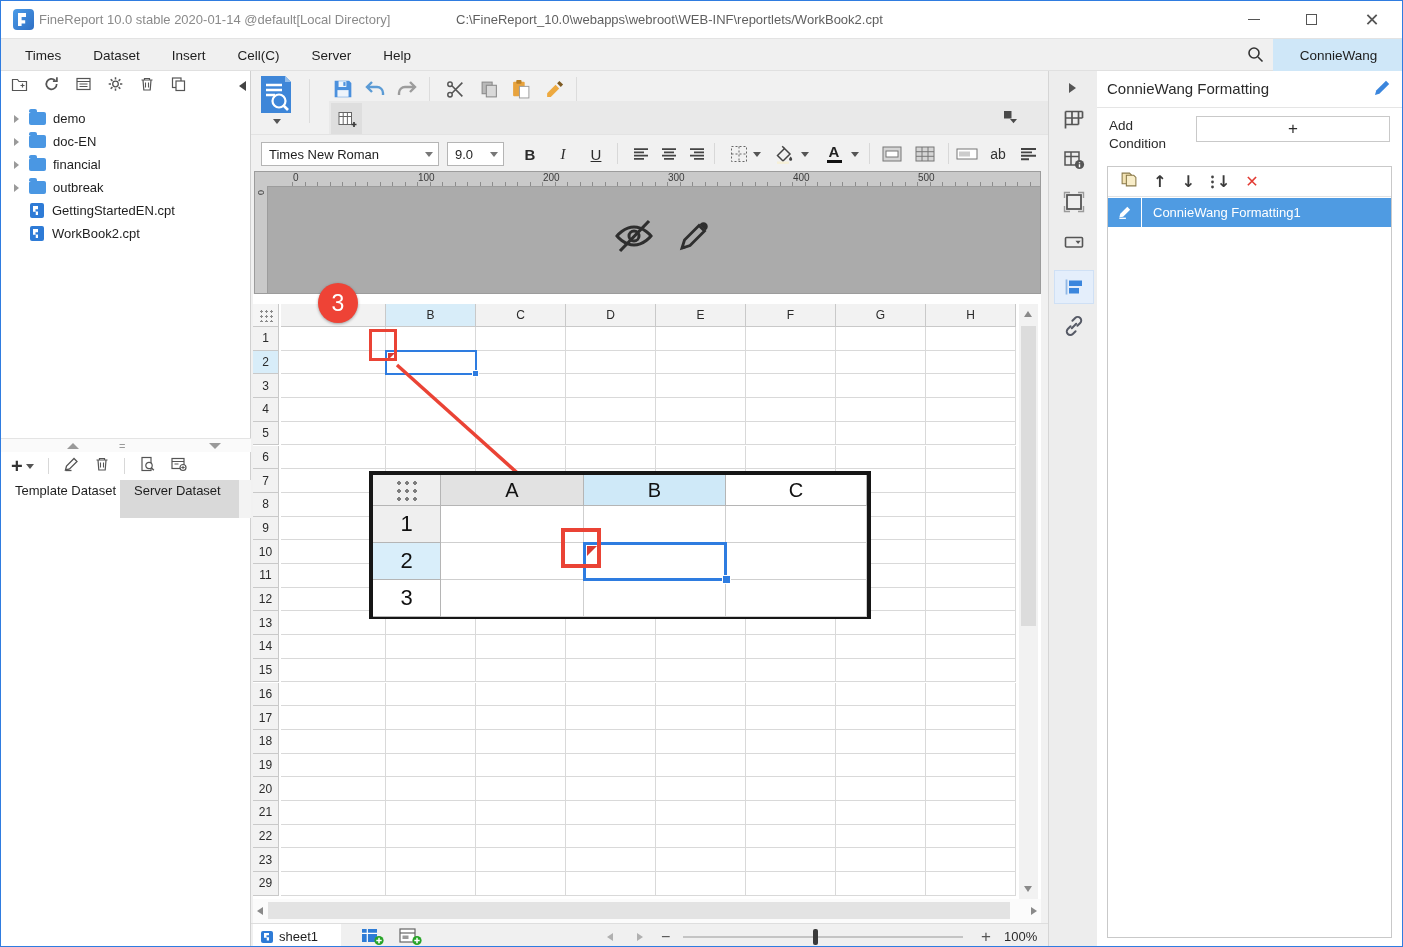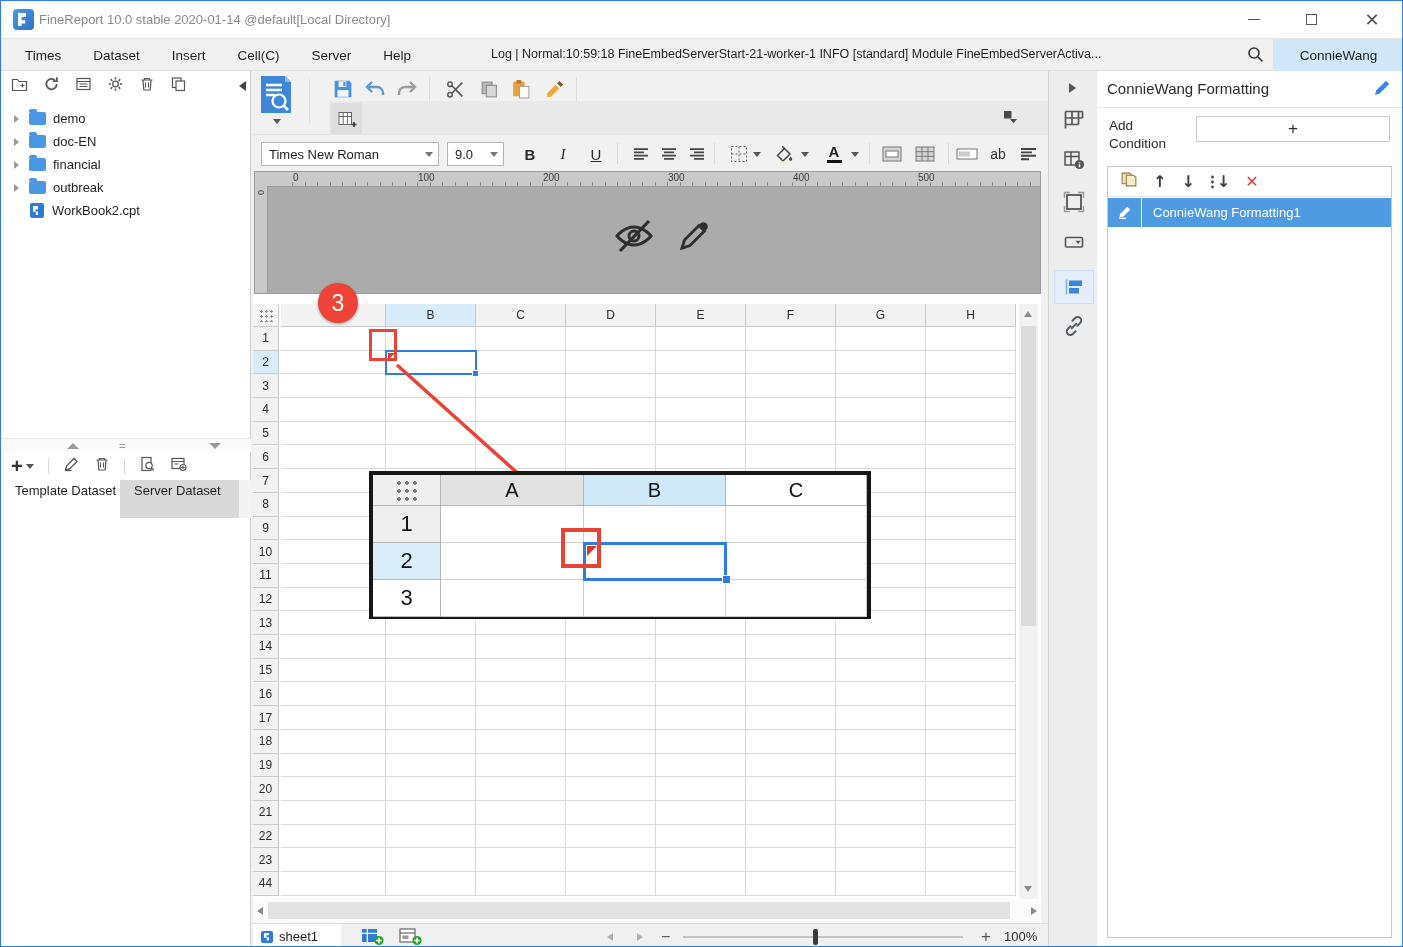--- a/index.html
+++ b/index.html
@@ -140,39 +140,39 @@
   .ovl .cell { position:absolute; border-right:1px solid #cfcfcf; border-bottom:1px solid #cfcfcf; background:#fff; }
 </style>
 </head>
 <body>
 
 <div class="app">
 
   <div class="titlebar">
     <div class="fr-logo"></div>
     <div class="win-title">FineReport 10.0 stable 2020-01-14 @default[Local Directory]</div>
+    <div class="win-path">C:\FineReport_10.0\webapps\webroot\WEB-INF\reportlets/WorkBook2.cpt</div>
     <div class="win-btn win-min">
         <span class="min-bar"></span>
       </div>
     <div class="win-btn win-max">
         <span class="max-box"></span>
       </div>
     <div class="win-btn win-close">✕</div>
   </div>
 
   <div class="menubar">
     <div class="menu-items">
         <div class="menu-item">Times</div>
         <div class="menu-item">Dataset</div>
         <div class="menu-item">Insert</div>
         <div class="menu-item">Cell(C)</div>
         <div class="menu-item">Server</div>
         <div class="menu-item">Help</div>
       </div>
-    <div class="log-text">Log | Normal:10:59:18 FineEmbedServerStart-21-worker-1 INFO [standard] Module FineEmbedServerActiva...</div>
     <div class="search-ico">
       <svg width="17" height="17" viewBox="0 0 17 17">
           <circle cx="7" cy="7" r="5" fill="none" stroke="#333" stroke-width="1.6"></circle>
           <path d="M11 11l4.5 4.5" stroke="#333" stroke-width="1.6"></path>
         </svg>
     </div>
     <div class="user-badge">ConnieWang</div>
   </div>
 
   <div class="left-panel">
@@ -226,20 +226,25 @@
           </div>
           <div class="folder-ico"></div>
           <div>financial</div>
         </div>
         <div class="tree-row">
           <div class="tw">
             <div class="tri-r"></div>
           </div>
           <div class="folder-ico"></div>
           <div>outbreak</div>
+        </div>
+        <div class="tree-row">
+          <div class="tw"></div>
+          <div class="file-ico"></div>
+          <div>GettingStartedEN.cpt</div>
         </div>
         <div class="tree-row">
           <div class="tw"></div>
           <div class="file-ico"></div>
           <div>WorkBook2.cpt</div>
         </div>
       </div>
     <div class="lp-divider">
       <span class="tri-up"></span>
       <span class="eq">=</span>
@@ -680,21 +685,21 @@
         <div class="gcell" style="left: 673px; top: 530.7px; width: 90px; height: 23.7px;"></div>
         <div class="ghead" style="left: 0px; top: 554.4px; width: 26px; height: 23.7px;">23</div>
         <div class="gcell" style="left: 28px; top: 554.4px; width: 105px; height: 23.7px;"></div>
         <div class="gcell" style="left: 133px; top: 554.4px; width: 90px; height: 23.7px;"></div>
         <div class="gcell" style="left: 223px; top: 554.4px; width: 90px; height: 23.7px;"></div>
         <div class="gcell" style="left: 313px; top: 554.4px; width: 90px; height: 23.7px;"></div>
         <div class="gcell" style="left: 403px; top: 554.4px; width: 90px; height: 23.7px;"></div>
         <div class="gcell" style="left: 493px; top: 554.4px; width: 90px; height: 23.7px;"></div>
         <div class="gcell" style="left: 583px; top: 554.4px; width: 90px; height: 23.7px;"></div>
         <div class="gcell" style="left: 673px; top: 554.4px; width: 90px; height: 23.7px;"></div>
-        <div class="ghead" style="left: 0px; top: 578.1px; width: 26px; height: 23.7px;">44</div>
+        <div class="ghead" style="left: 0px; top: 578.1px; width: 26px; height: 23.7px;">29</div>
         <div class="gcell" style="left: 28px; top: 578.1px; width: 105px; height: 23.7px;"></div>
         <div class="gcell" style="left: 133px; top: 578.1px; width: 90px; height: 23.7px;"></div>
         <div class="gcell" style="left: 223px; top: 578.1px; width: 90px; height: 23.7px;"></div>
         <div class="gcell" style="left: 313px; top: 578.1px; width: 90px; height: 23.7px;"></div>
         <div class="gcell" style="left: 403px; top: 578.1px; width: 90px; height: 23.7px;"></div>
         <div class="gcell" style="left: 493px; top: 578.1px; width: 90px; height: 23.7px;"></div>
         <div class="gcell" style="left: 583px; top: 578.1px; width: 90px; height: 23.7px;"></div>
         <div class="gcell" style="left: 673px; top: 578.1px; width: 90px; height: 23.7px;"></div>
         <div class="blue-sel" style="left: 132px; top: 55.7px; width: 92px; height: 25.7px;"></div>
         <div class="sel-handle" style="left: 219px; top: 76.4px;"></div>

